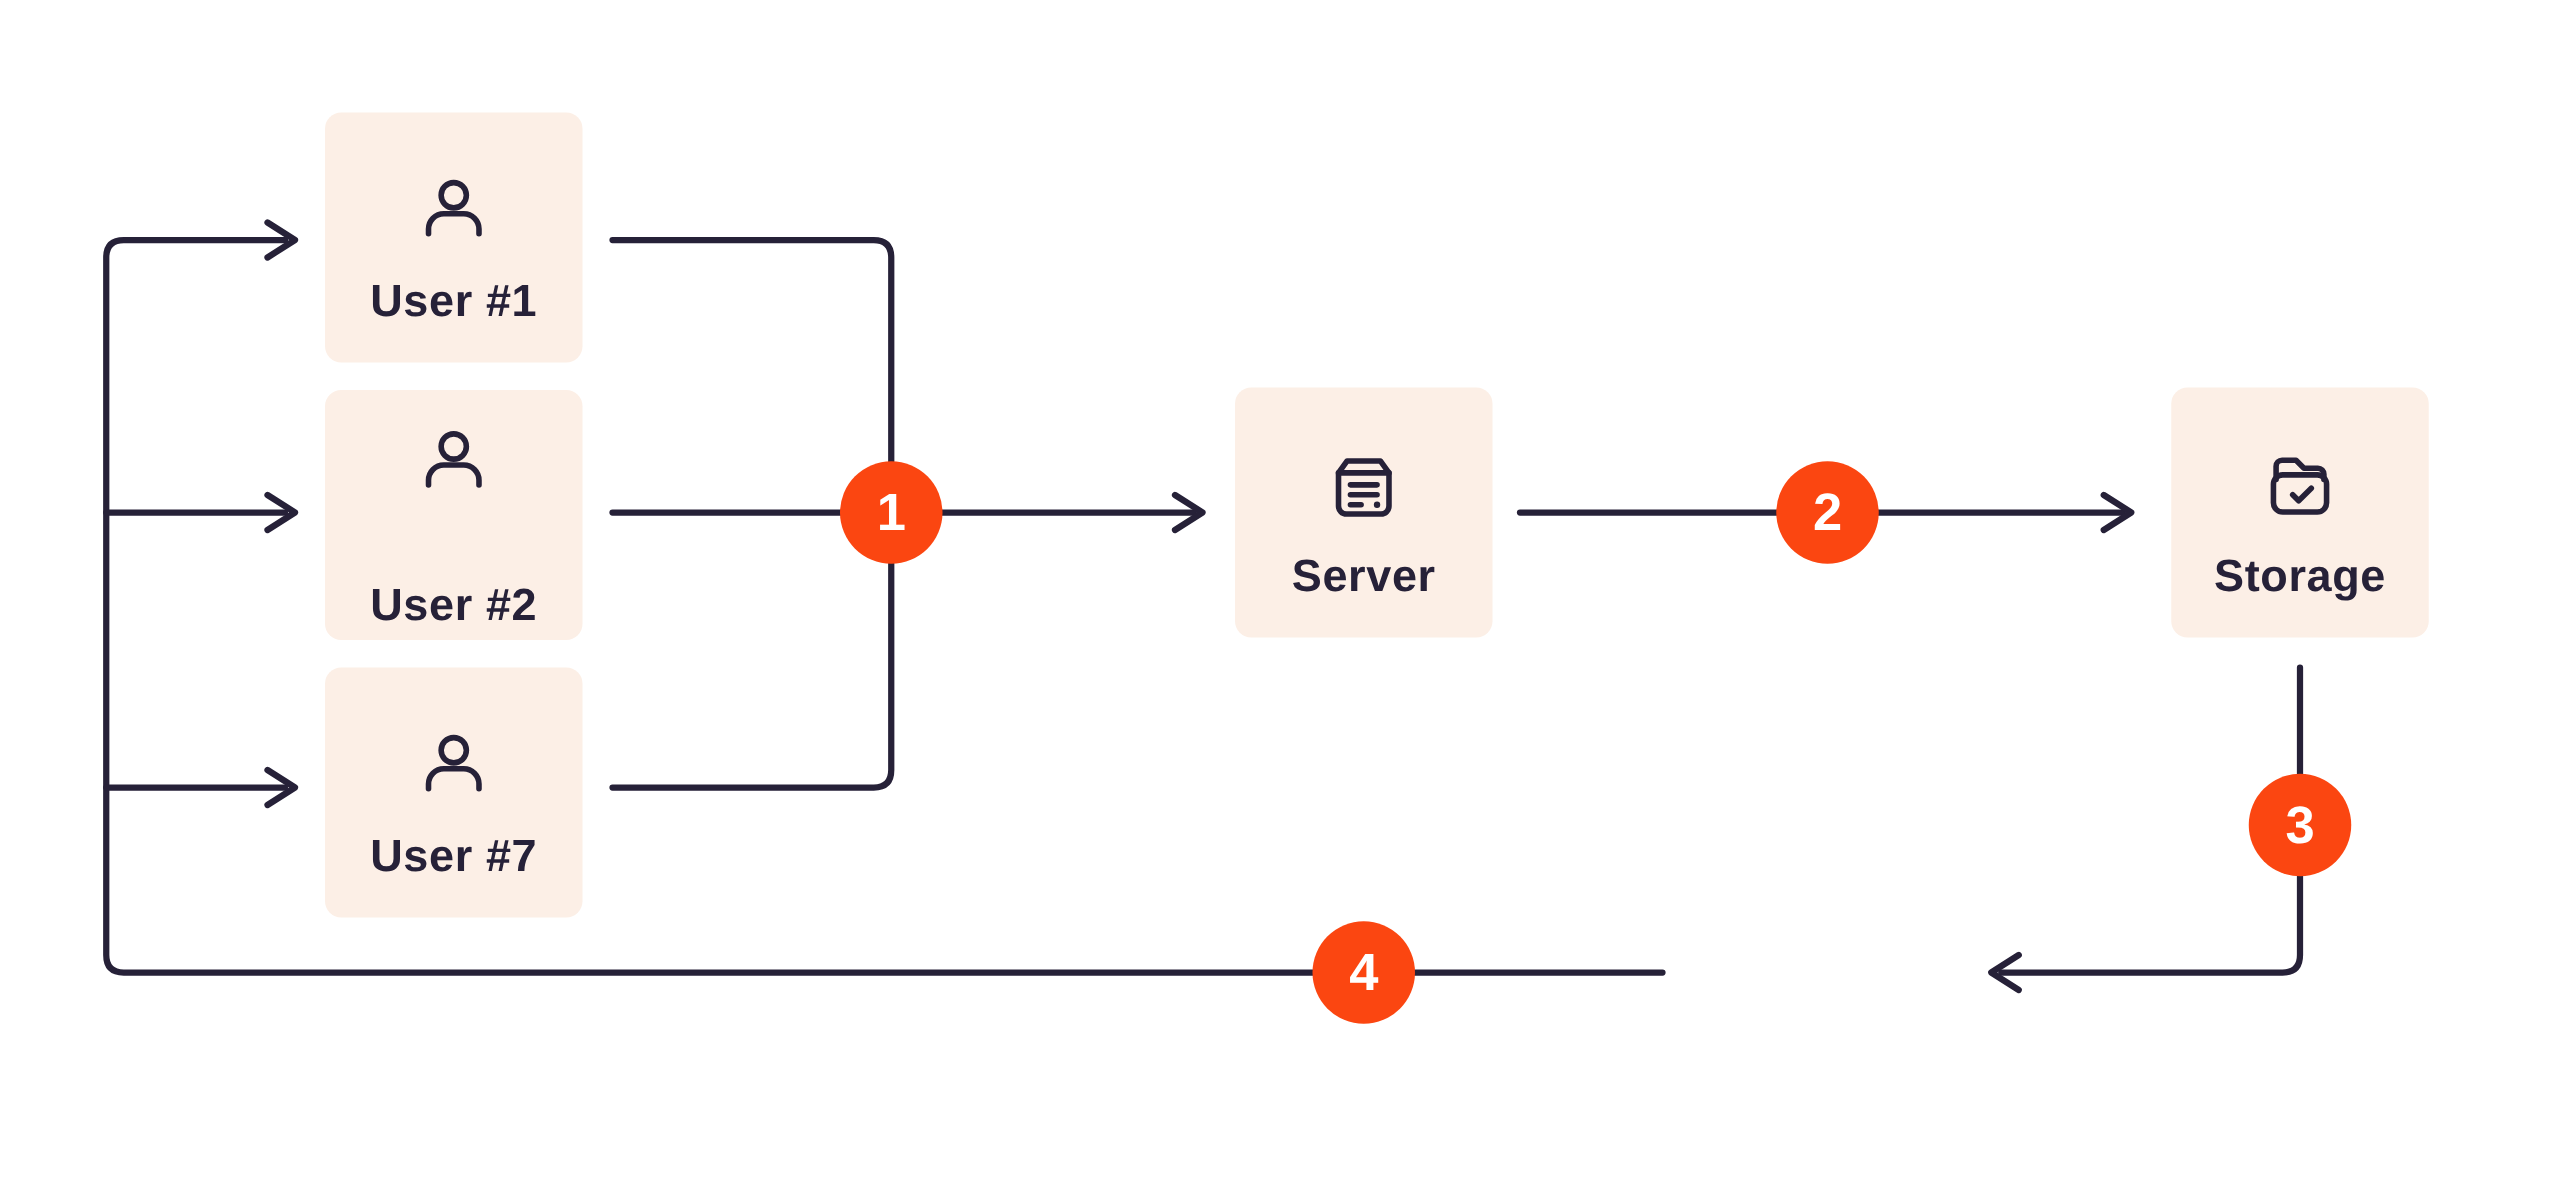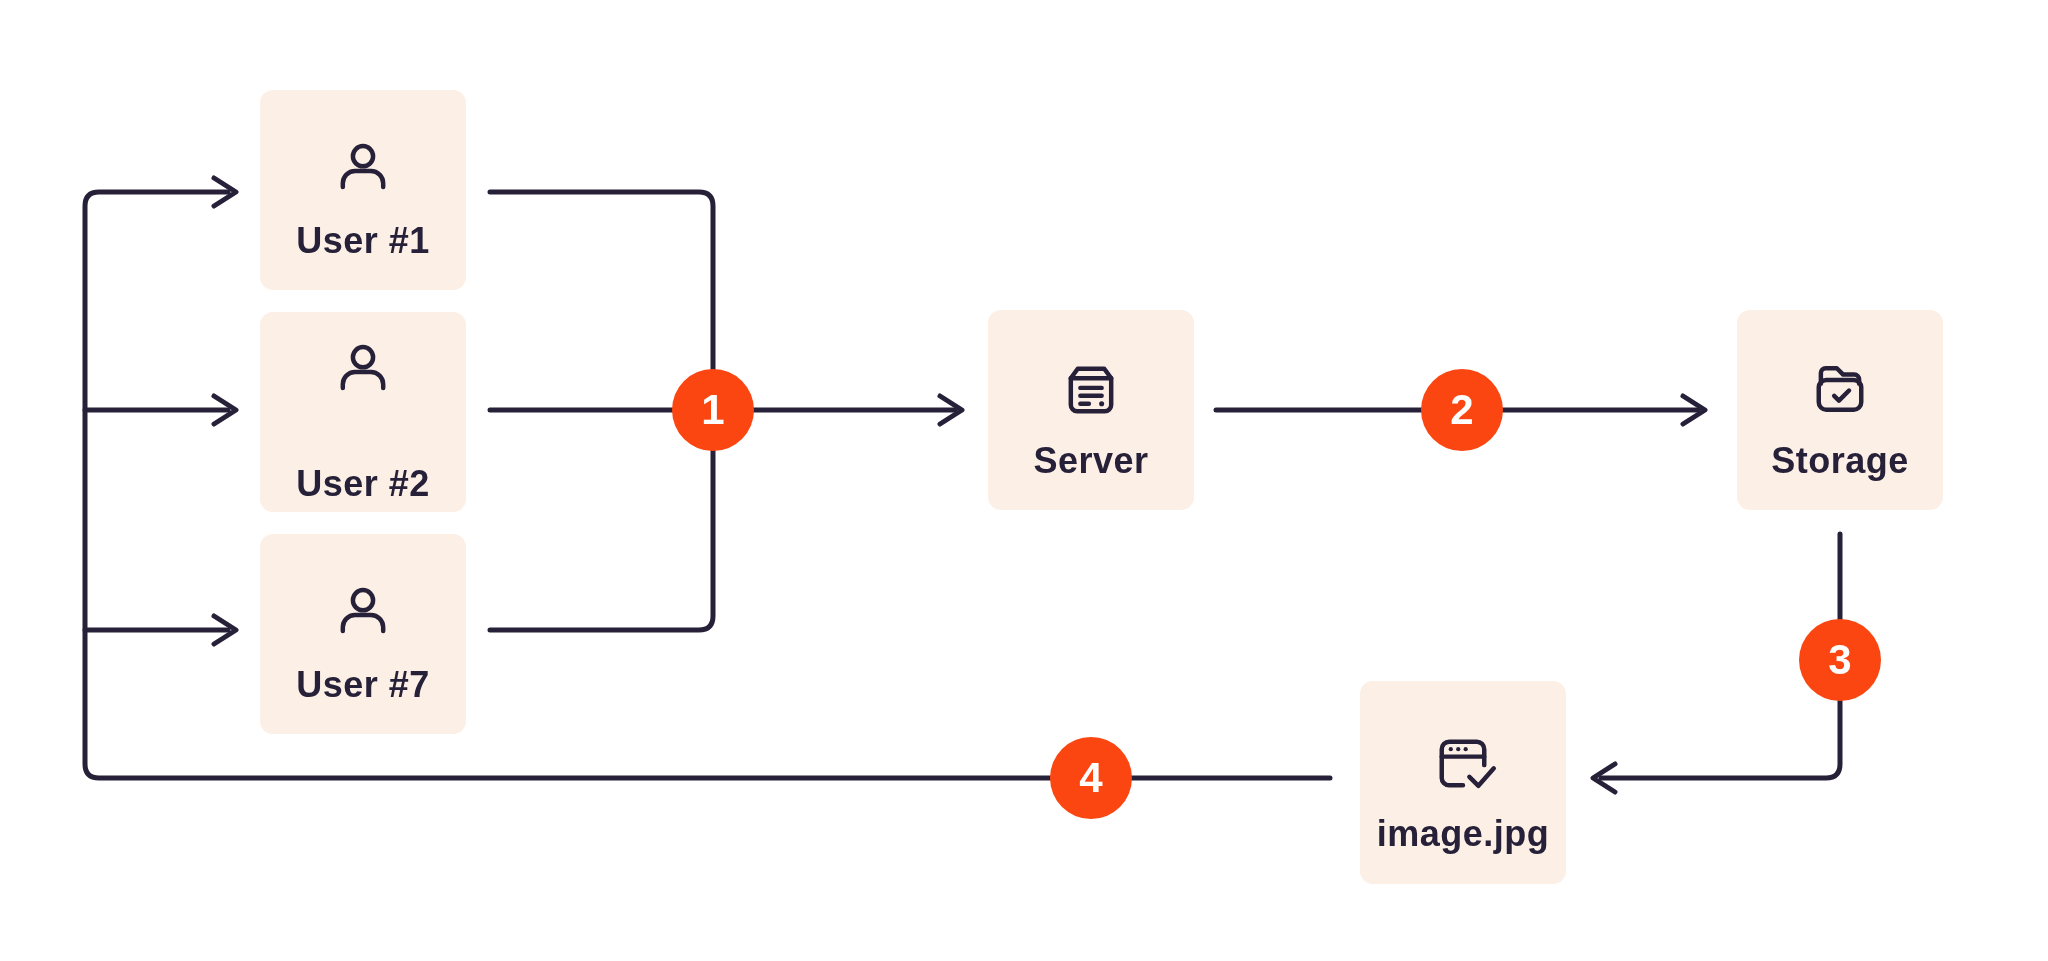--- a/index.html
+++ b/index.html
@@ -164,33 +164,20 @@
         <path d="M13 21 H 51"></path>
         <path d="M22 30 H 42"></path>
         <path d="M22 37.5 H 42"></path>
         <path d="M22 45 H 30"></path>
         <circle class="dot" cx="42" cy="45" r="2.4"></circle>
       </svg>
     </span>
     <span class="label">Server</span>
   </div>
 
-  <div class="node n-image">
-    <span class="icon">
-      <svg viewBox="0 0 64 64">
-        <path d="M52 34 V 19 a7 7 0 0 0 -7-7 H 19 a7 7 0 0 0 -7 7 v 27 a7 7 0 0 0 7 7 h 13"></path>
-        <path d="M12 26 H 52"></path>
-        <circle class="dot" cx="20.5" cy="19" r="2"></circle>
-        <circle class="dot" cx="27.5" cy="19" r="2"></circle>
-        <circle class="dot" cx="34.5" cy="19" r="2"></circle>
-        <path d="M38 45 l8.5 8.5 L 61 37"></path>
-      </svg>
-    </span>
-    <span class="label">image.jpg</span>
-  </div>
 
   <div class="badge b-1">
     <span>1</span>
   </div>
   <div class="badge b-2">
     <span>2</span>
   </div>
   <div class="badge b-3">
     <span>3</span>
   </div>

